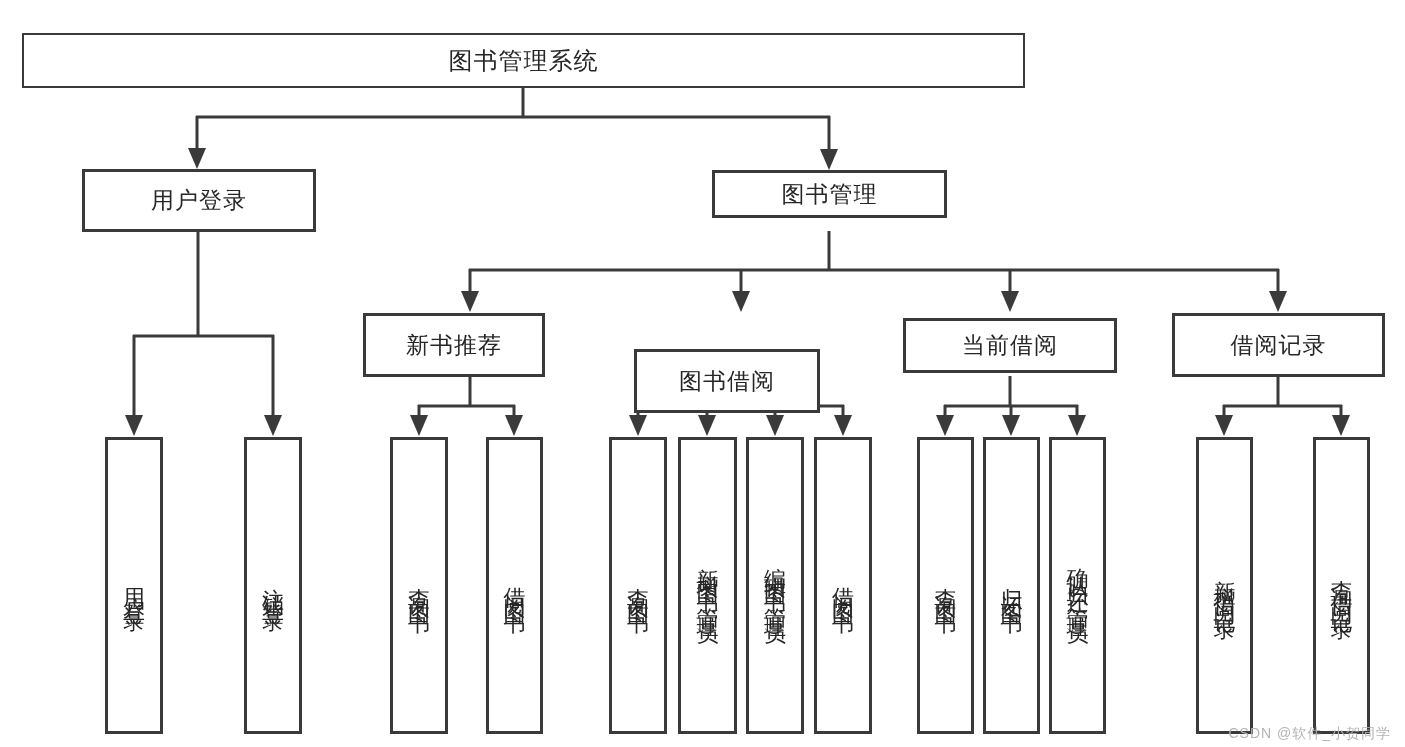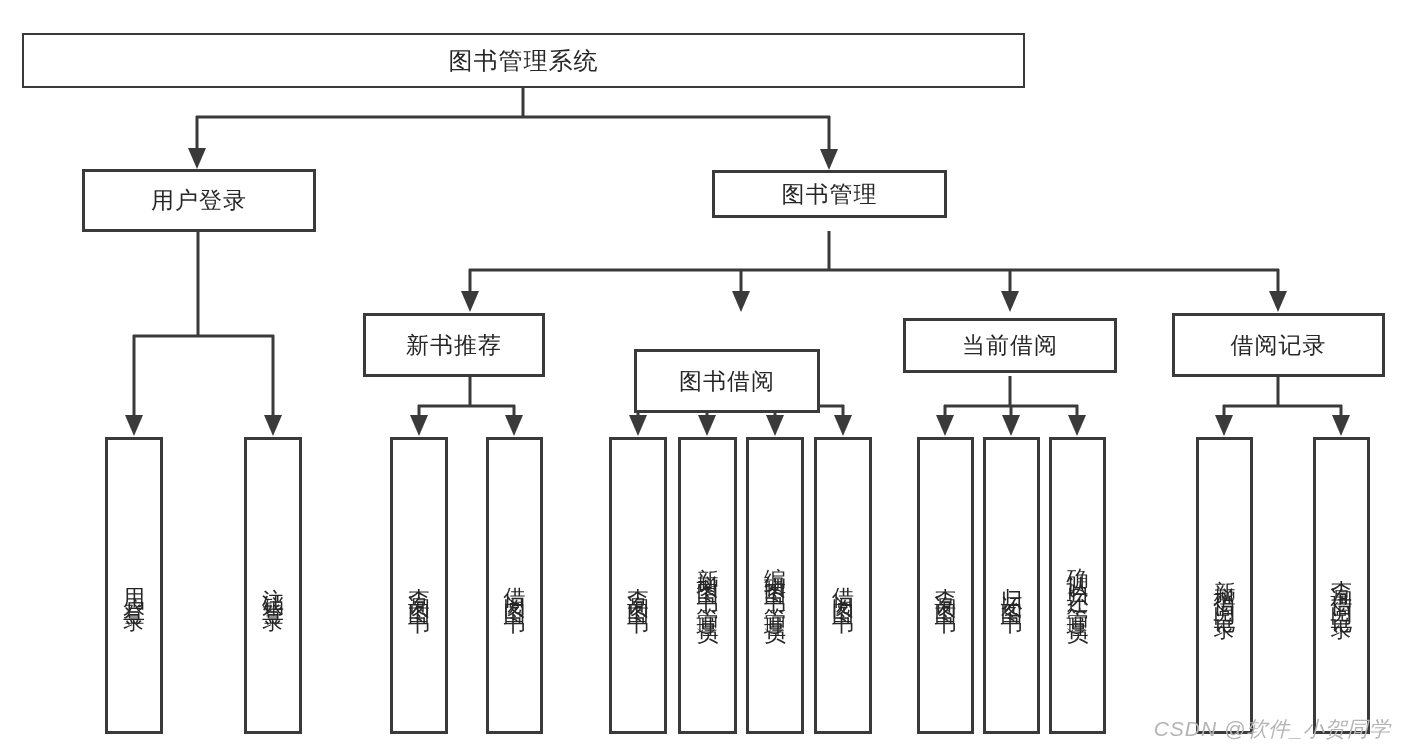--- a/index.html
+++ b/index.html
@@ -37,26 +37,25 @@
     text-orientation: mixed;
     font-size: 22px;
     letter-spacing: 8px;
     line-height: 1.1;
     white-space: nowrap;
   }
   .watermark {
     position: absolute;
     right: 14px;
     bottom: 4px;
-    font-size: 21px;
+    font-size: 14px;
     color: #b4b4b4;
     letter-spacing: 1px;
     z-index: 6;
     white-space: nowrap;
-    font-style: italic;
   }
 </style>
 </head>
 <body>
 
 <div class="stage">
 
   <svg class="connectors" viewBox="0 0 1405 747" xmlns="http://www.w3.org/2000/svg">
     <g stroke="#3a3a3a" stroke-width="3" fill="none">
 

